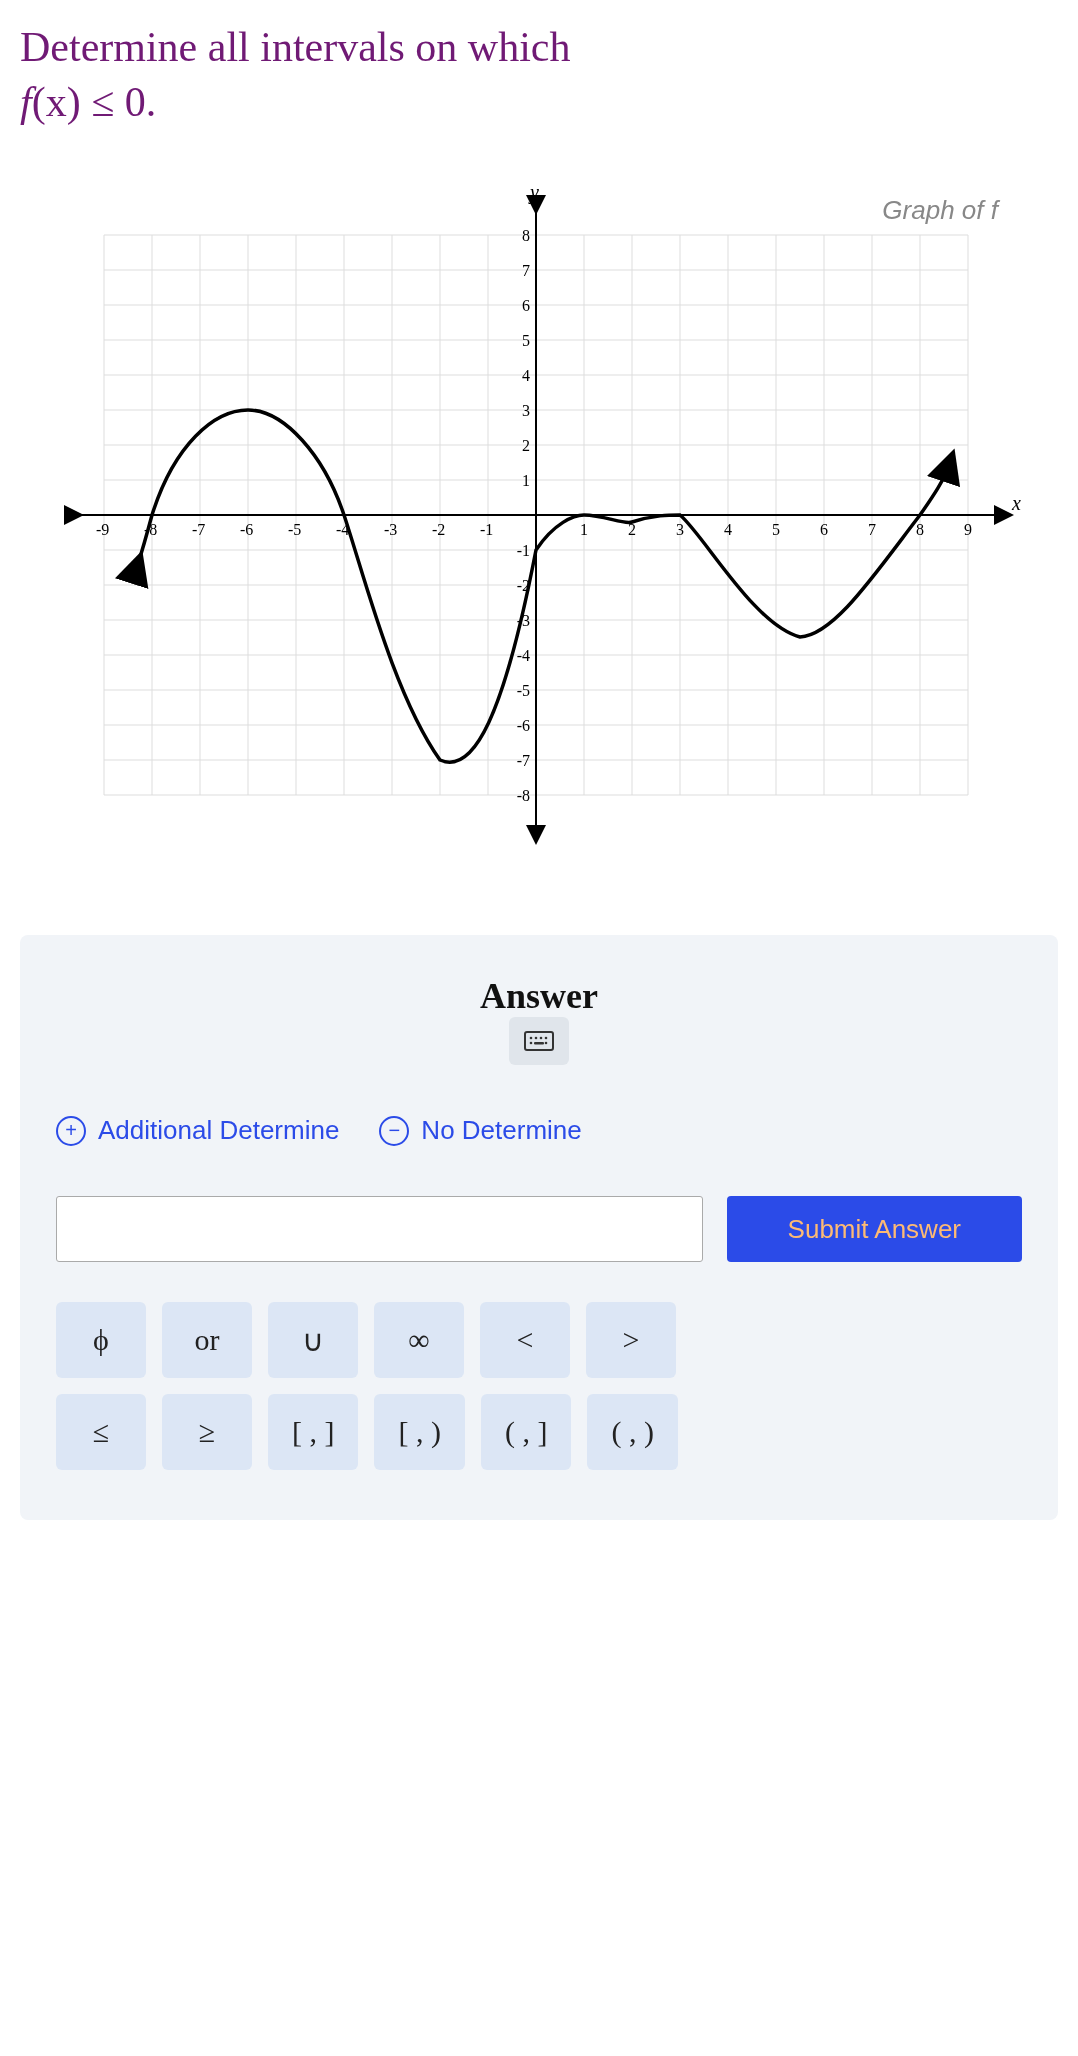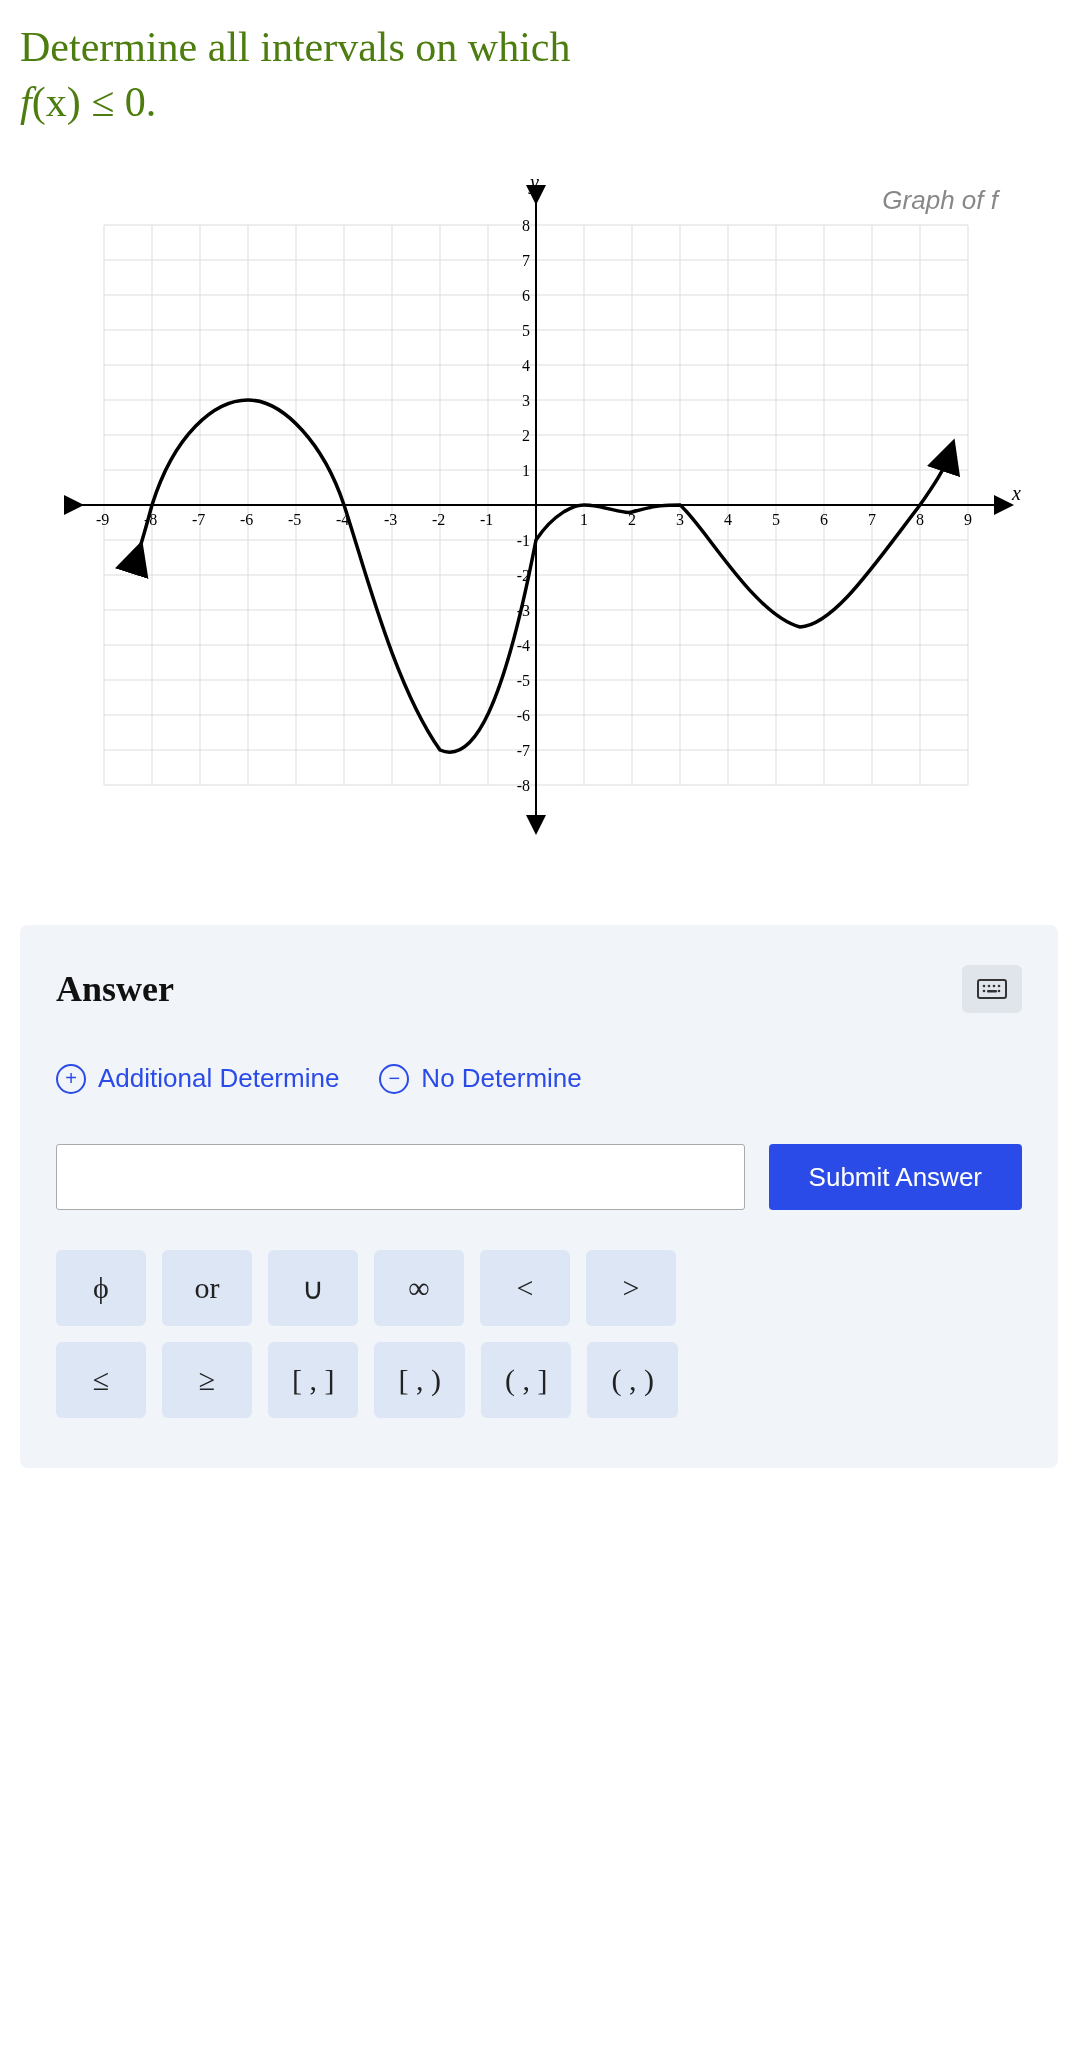--- a/index.html
+++ b/index.html
@@ -5,22 +5,22 @@
     * { box-sizing: border-box; margin: 0; padding: 0; }
     body {
       font-family: Georgia, 'Times New Roman', serif;
       background: #fff;
       width: 1078px;
       padding: 20px;
     }
     .question {
       font-size: 42px;
       line-height: 1.3;
-      color: #4d7c0f;
-      margin-bottom: 36px;
+      color: #701a75;
+      margin-bottom: 46px;
     }
     .math-f { font-style: italic; }
     .chart-container {
       position: relative;
       width: 100%;
       height: 700px;
       margin-bottom: 60px;
     }
     .chart-label-graph {
       position: absolute;
@@ -44,20 +44,21 @@
     .answer-panel {
       background: #f1f4f8;
       border-radius: 8px;
       padding: 40px 36px 50px;
     }
     .answer-header {
       display: flex;
       justify-content: space-between;
       align-items: center;
       margin-bottom: 50px;
+      flex-direction: column;
     }
     .answer-title {
       font-size: 36px;
       font-weight: bold;
       color: #111;
     }
     .keyboard-btn {
       width: 60px;
       height: 48px;
       background: #e0e5eb;
@@ -102,24 +103,24 @@
       flex: 1;
       height: 66px;
       background: #fff;
       border: 1px solid #aaa;
       border-radius: 3px;
       font-size: 22px;
       padding: 0 16px;
     }
     .submit-btn {
       background: #2b4be8;
-      color: #ffffff;
+      color: #fdba74;
       border: none;
       height: 66px;
-      padding: 0 40px;
+      padding: 0 61px;
       font-size: 26px;
       border-radius: 4px;
       cursor: pointer;
       font-family: -apple-system, sans-serif;
     }
     .key-grid {
       display: flex;
       flex-wrap: wrap;
       gap: 16px;
       align-items: flex-start;

